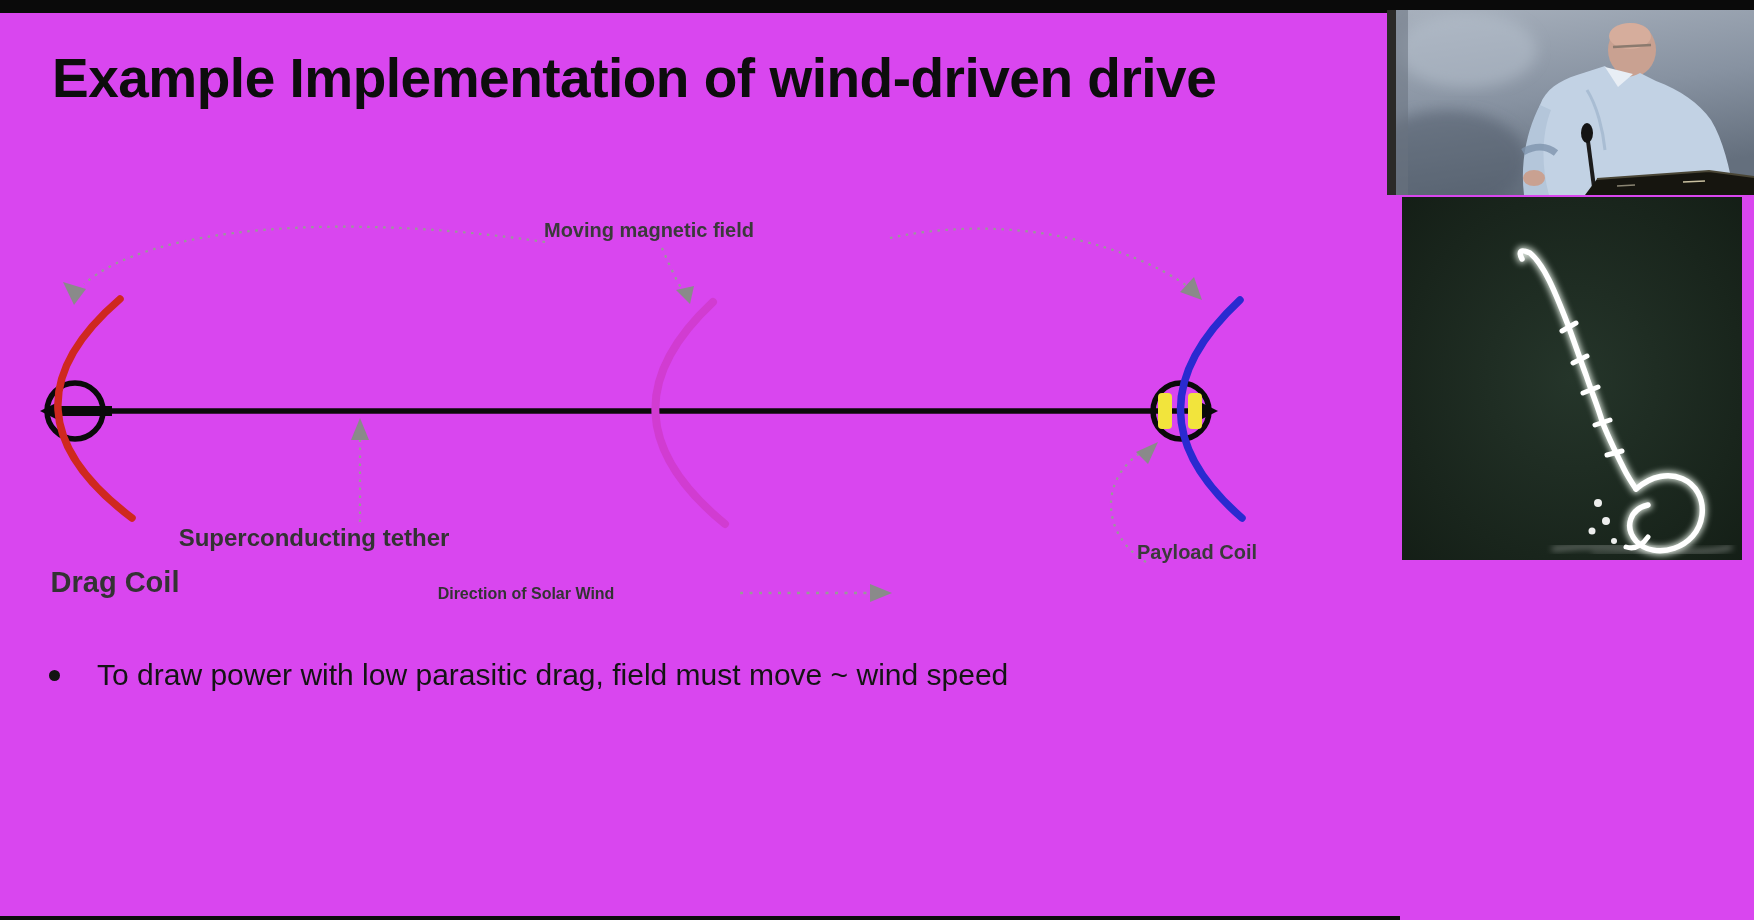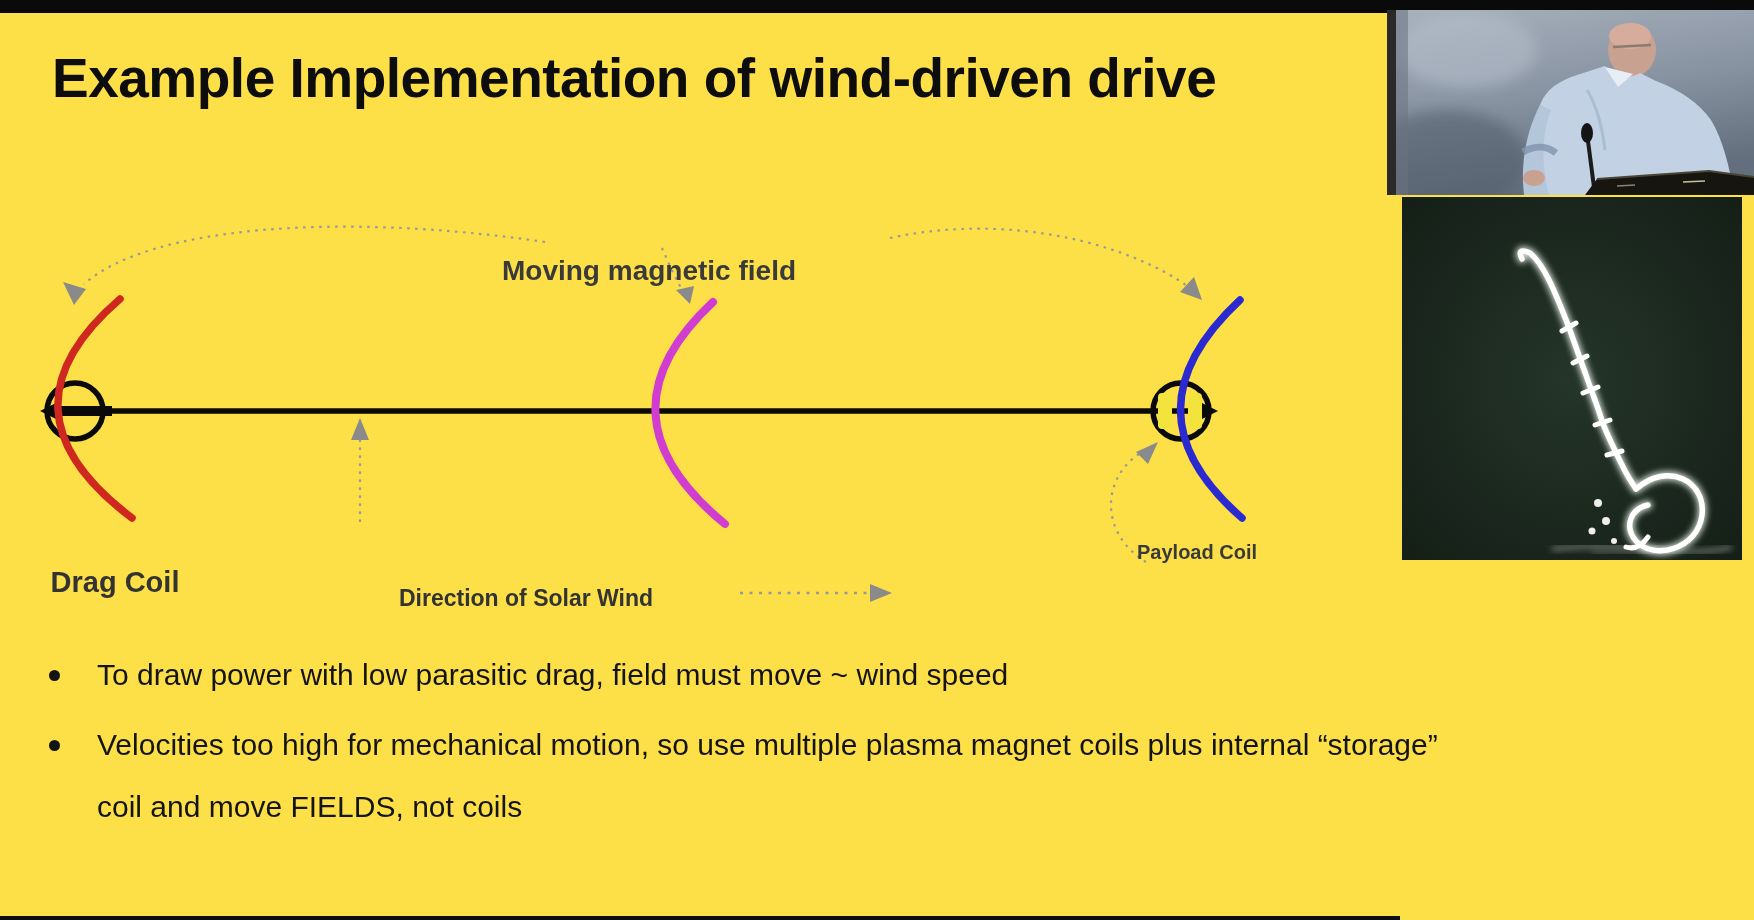--- a/index.html
+++ b/index.html
@@ -1,26 +1,26 @@
 <!DOCTYPE html>
 <html><head>
 <meta charset="utf-8">
 <style>
   html,body{margin:0;padding:0;background:#222;}
-  #canvas{position:relative;width:1754px;height:920px;background:#fde047;overflow:hidden;
+  #canvas{position:relative;width:1754px;height:920px;background:#d946ef;overflow:hidden;
           font-family:"Liberation Sans",sans-serif;}
   .abs{position:absolute;}
   #topbar{left:0;top:0;width:1754px;height:13px;background:#0a0a0a;}
   #bottombar{left:0;top:916px;width:1400px;height:4px;background:#0d0d0d;}
   #title{left:52px;top:46px;font-size:55px;font-weight:700;color:#0d0d0d;letter-spacing:-0.5px;white-space:nowrap;}
   .dlabel{font-weight:600;color:#3a3a3a;white-space:nowrap;transform:translateX(-50%);}
-  #lbl-moving{left:649px;top:219px;font-size:28px;margin-top:36px;}
+  #lbl-moving{left:649px;top:219px;font-size:20px;}
   #lbl-tether{left:314px;top:524px;font-size:24px;color:#333;}
   #lbl-drag{left:115px;top:566px;font-size:29px;color:#333;}
-  #lbl-wind{left:526px;top:585px;font-size:23px;color:#333;}
+  #lbl-wind{left:526px;top:585px;font-size:16px;color:#333;}
   #lbl-payload{left:1197px;top:541px;font-size:20px;}
   #caption{left:1402px;top:574px;width:340px;text-align:center;font-size:34px;color:#151515;white-space:nowrap;}
   .bullet{position:absolute;left:35px;padding-left:62px;font-size:30px;line-height:62px;color:#141414;width:1390px;}
   .bullet::before{content:'';position:absolute;left:14px;top:26px;width:11px;height:11px;border-radius:50%;background:#141414;}
   #b1{top:644px;}
   #b2{top:714px;}
   #b3{top:850px;}
   #diagram{left:0;top:180px;}
   #webcam{left:1387px;top:10px;}
   #tssphoto{left:1402px;top:197px;}
@@ -64,26 +64,26 @@
 
     <rect x="1158" y="393" width="14" height="36" rx="4" fill="#f2e43c"></rect>
     <rect x="1188" y="393" width="14" height="36" rx="4" fill="#f2e43c"></rect>
 
     <path d="M120,299 Q-10,411 132,518" fill="none" stroke-width="7.5" stroke-linecap="round" stroke="#cf2820"></path>
     <path d="M713,302 Q592,415 725,524" fill="none" stroke-width="8" stroke-linecap="round" stroke="#d13cd1"></path>
     <path d="M1240,300 Q1120,412 1242,518" fill="none" stroke-width="7.5" stroke-linecap="round" stroke="#2a2ad0"></path>
   </svg>
 
   <div class="abs dlabel" id="lbl-moving">Moving magnetic field</div>
+  <div class="abs dlabel" id="lbl-tether">Superconducting tether</div>
   <div class="abs dlabel" id="lbl-drag">Drag Coil</div>
   <div class="abs dlabel" id="lbl-wind">Direction of Solar Wind</div>
   <div class="abs dlabel" id="lbl-payload">Payload Coil</div>
 
   <div class="bullet" id="b1">To draw power with low parasitic drag, field must move ~ wind speed</div>
-  <div class="bullet" id="b2">Velocities too high for mechanical motion, so use multiple plasma magnet coils plus internal “storage” coil and move FIELDS, not coils</div>
 
   <svg class="abs" id="webcam" width="367" height="185" viewBox="0 0 367 185">
     <defs>
       <linearGradient id="bgGrad" x1="0" y1="0" x2="0.3" y2="1">
         <stop offset="0" stop-color="#a8b1bd"></stop>
         <stop offset="0.55" stop-color="#8792a1"></stop>
         <stop offset="1" stop-color="#646f7d"></stop>
       </linearGradient>
       <filter id="soft">
           <feGaussianBlur stdDeviation="7"></feGaussianBlur>

